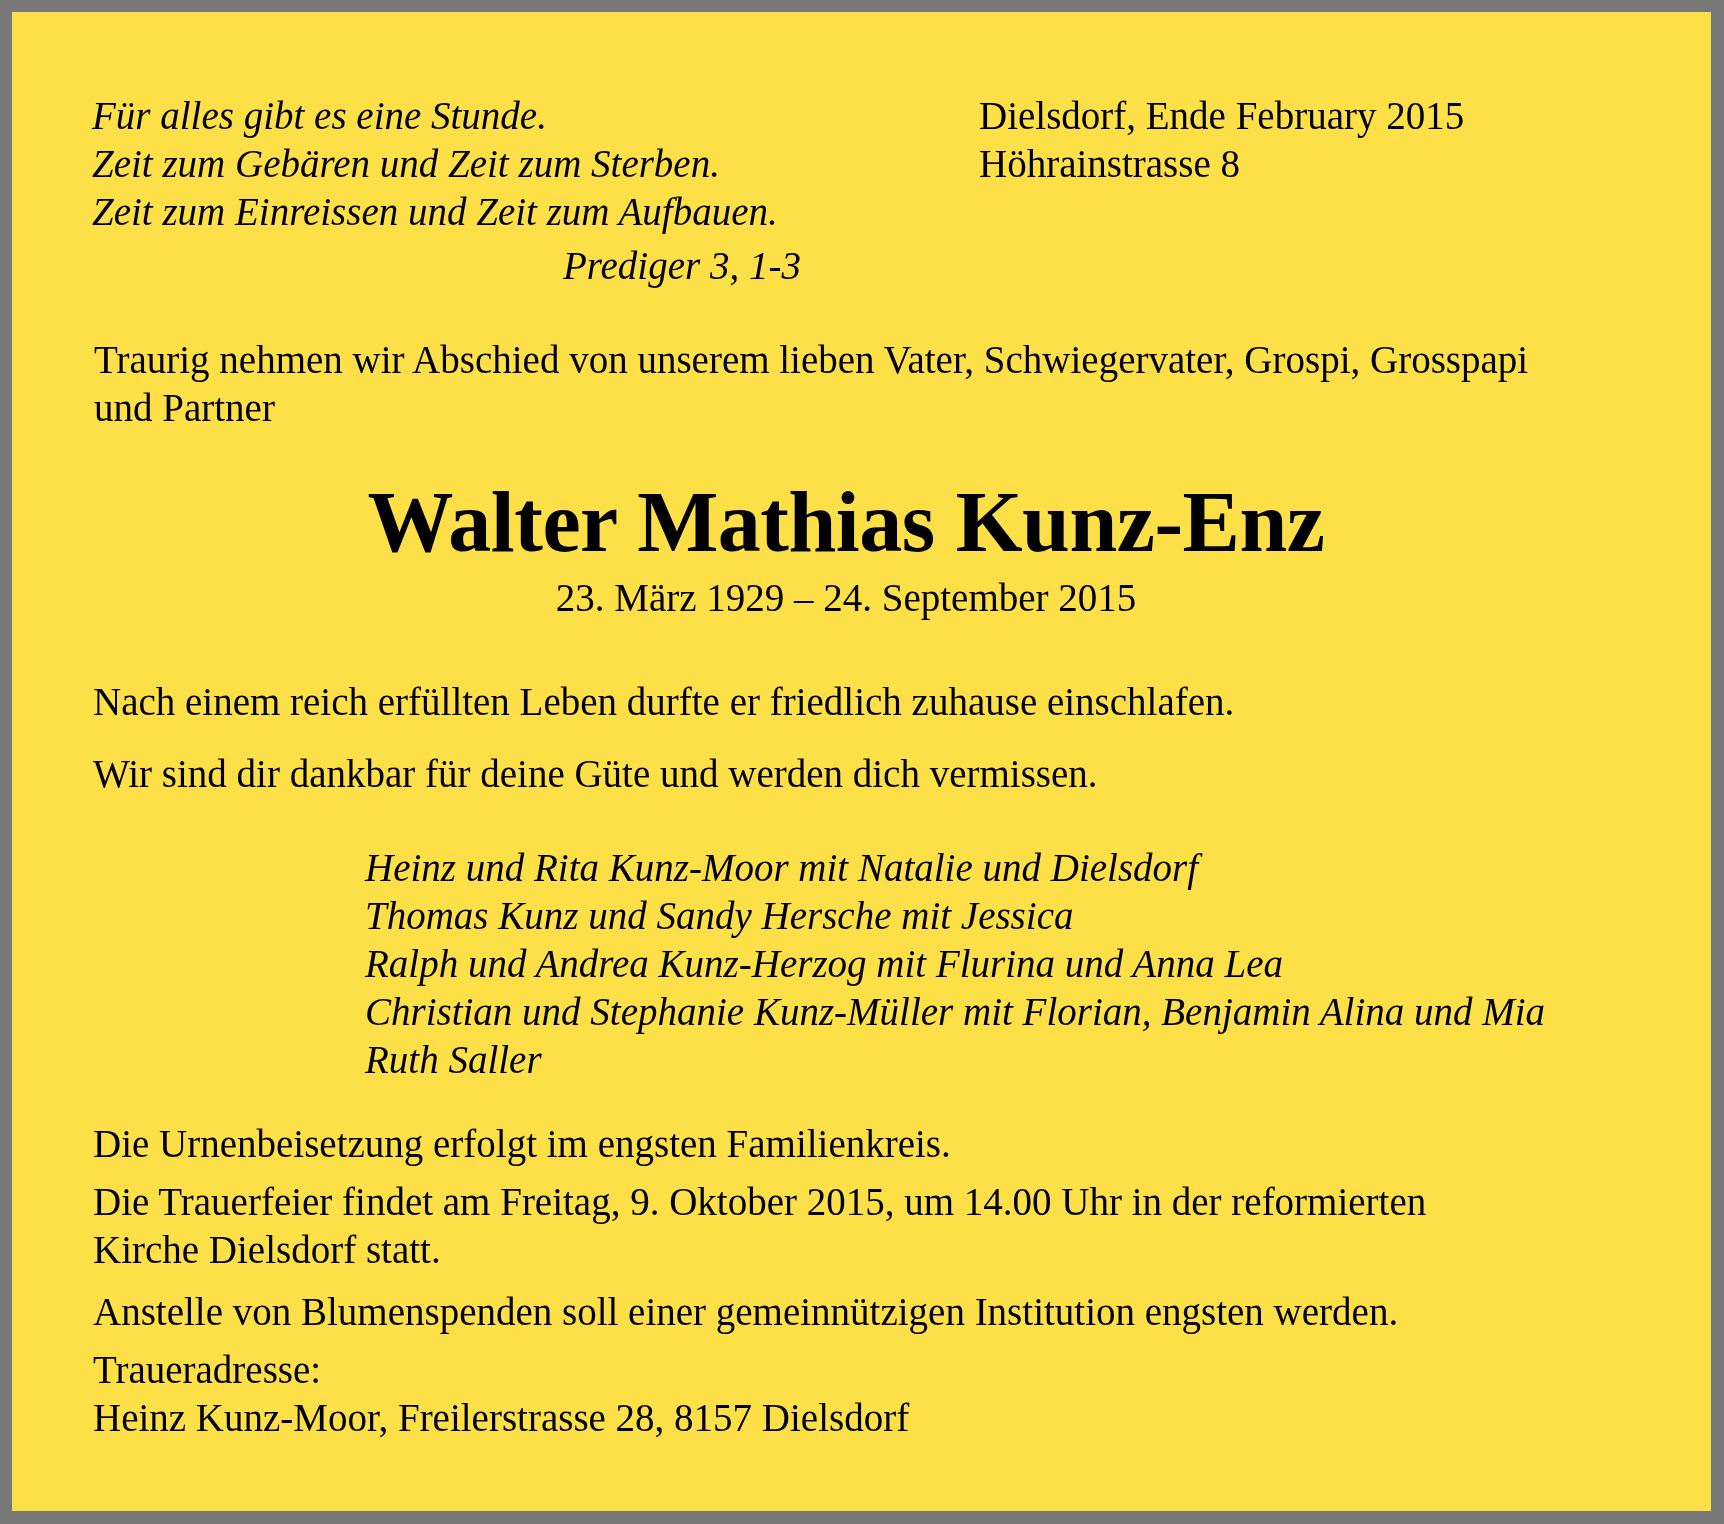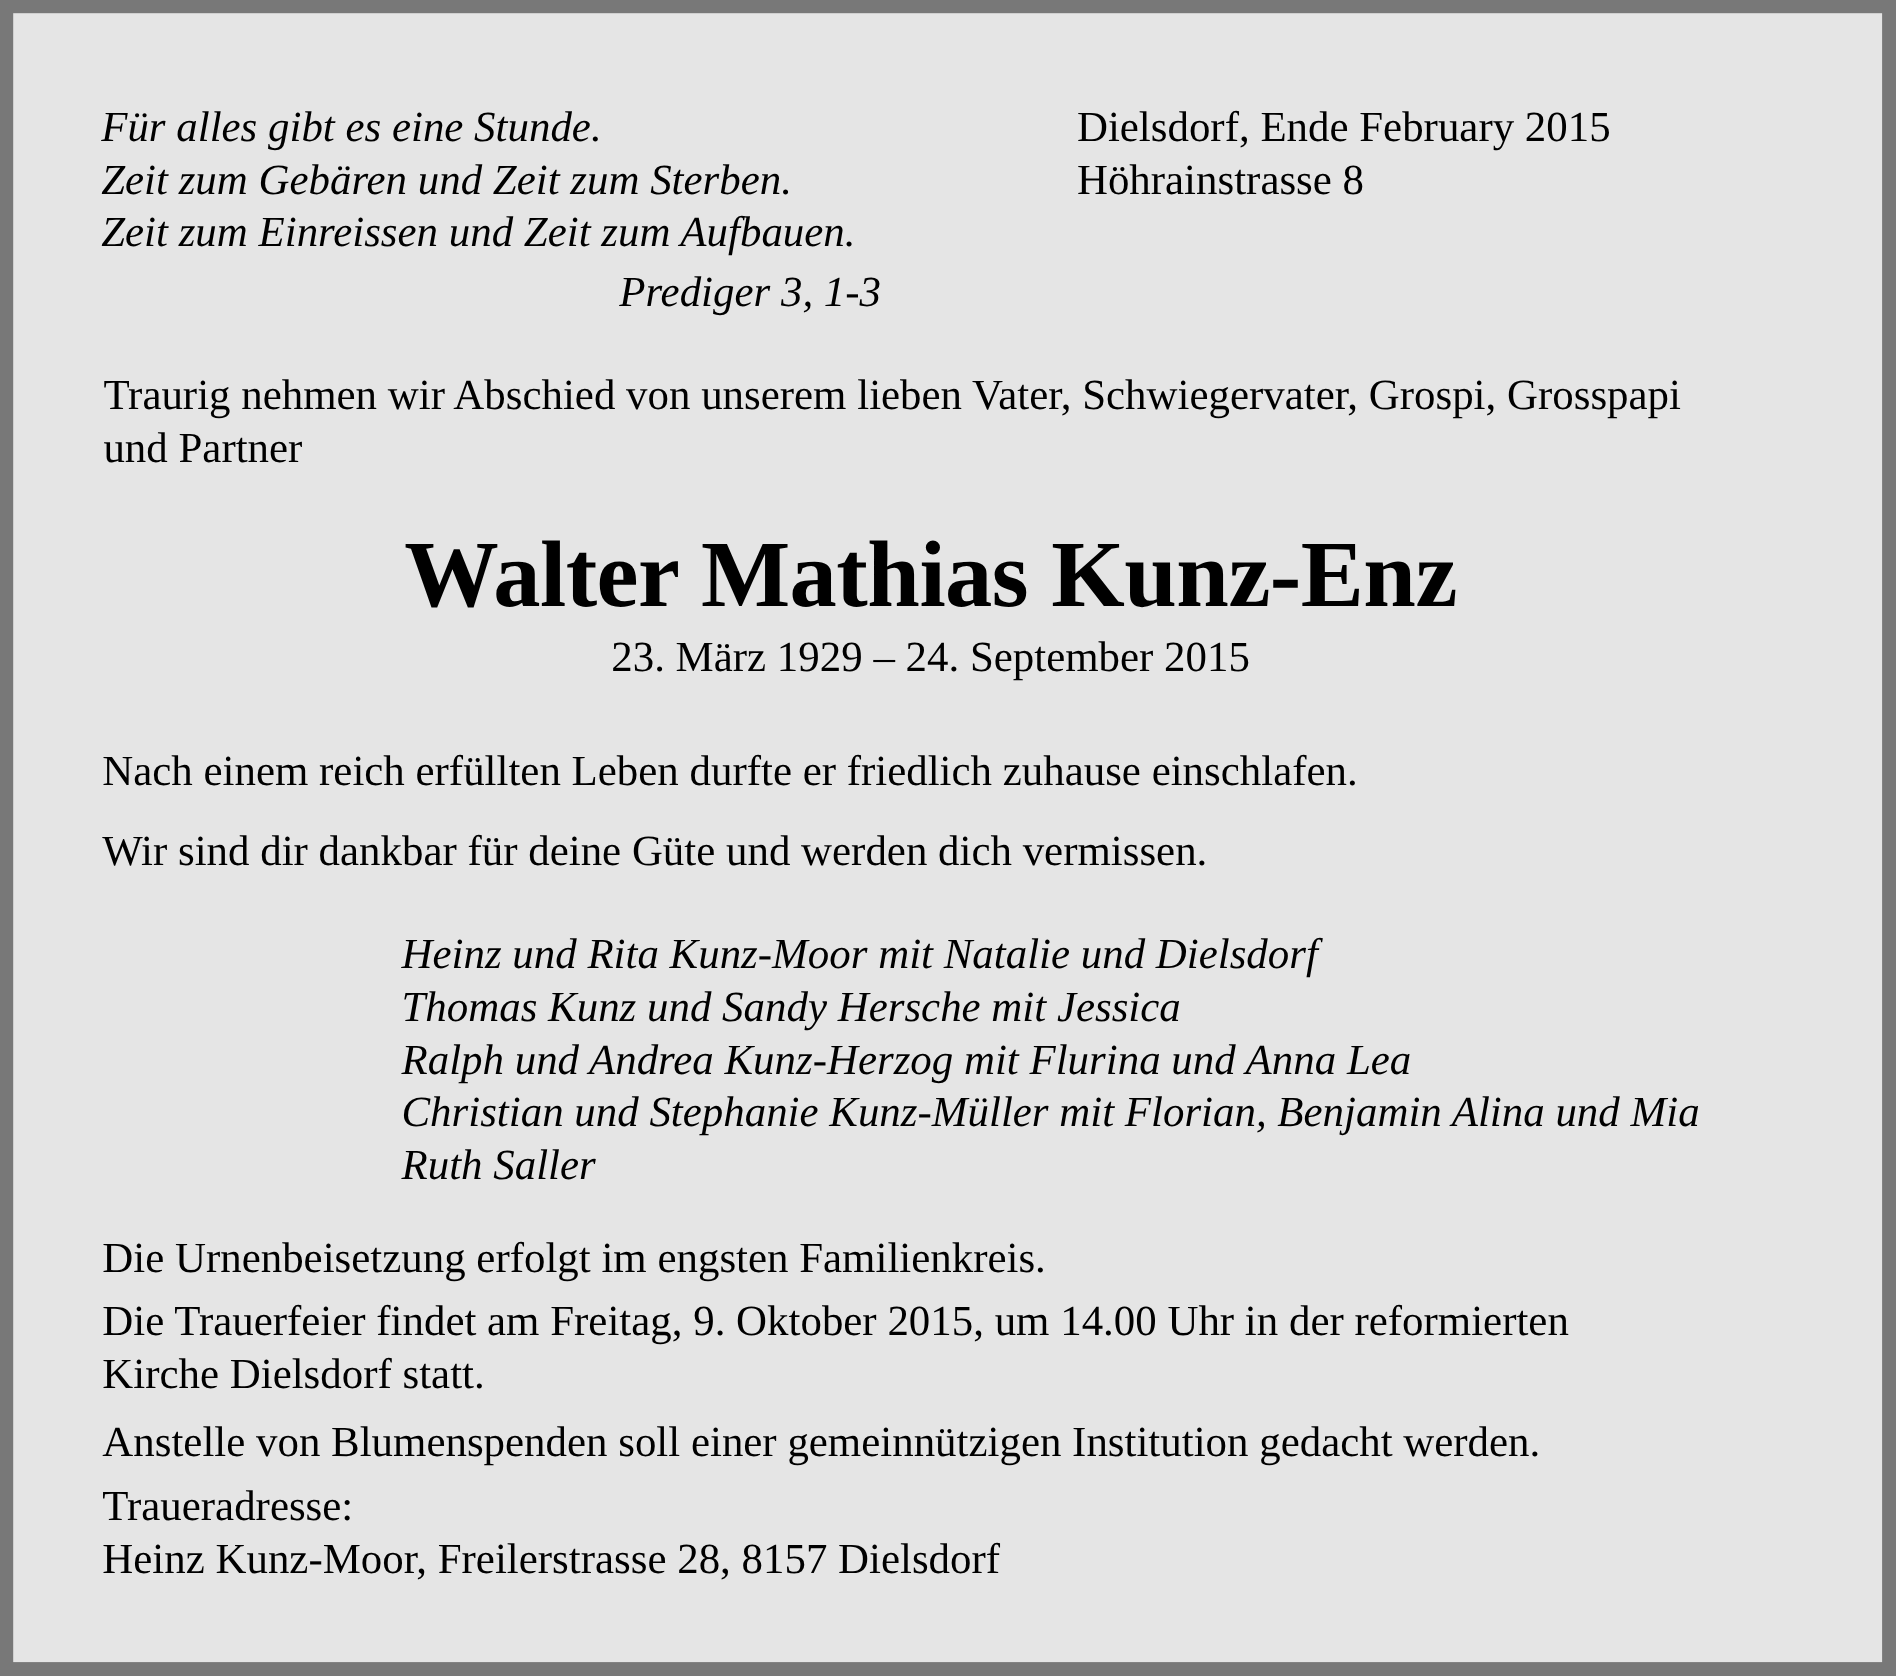--- a/index.html
+++ b/index.html
@@ -9,21 +9,21 @@
       height: 1524px;
       overflow: hidden;
       background: #787878;
     }
     .page {
       position: absolute;
       left: 12px;
       top: 12px;
       width: 1699px;
       height: 1499px;
-      background: #e5e5e5;
+      background: #fde047;
       font-family: "Liberation Serif", "DejaVu Serif", serif;
       color: #000000;
     }
     .abs { position: absolute; white-space: nowrap; }
     .body-text { font-size: 39px; line-height: 48px; }
     .italic { font-style: italic; }
     .line { display: block; }
 
     .quote { left: 80px; top: 80px; }
     .quote-source { left: 551px; top: 230px; font-size: 39px; line-height: 48px; font-style: italic; }
@@ -98,20 +98,20 @@
     <span class="line">Ruth Saller</span>
   </div>
 
   <div class="abs body-text p3">Die Urnenbeisetzung erfolgt im engsten Familienkreis.</div>
 
   <div class="abs body-text p4">
     <span class="line">Die Trauerfeier findet am Freitag, 9. Oktober 2015, um 14.00 Uhr in der reformierten</span>
     <span class="line">Kirche Dielsdorf statt.</span>
   </div>
 
-  <div class="abs body-text p5">Anstelle von Blumenspenden soll einer gemeinnützigen Institution gedacht werden.</div>
+  <div class="abs body-text p5">Anstelle von Blumenspenden soll einer gemeinnützigen Institution engsten werden.</div>
 
   <div class="abs body-text p6">
     <span class="line">Traueradresse:</span>
     <span class="line">Heinz Kunz-Moor, Freilerstrasse 28, 8157 Dielsdorf</span>
   </div>
 
 </div>
 
 </body></html>

